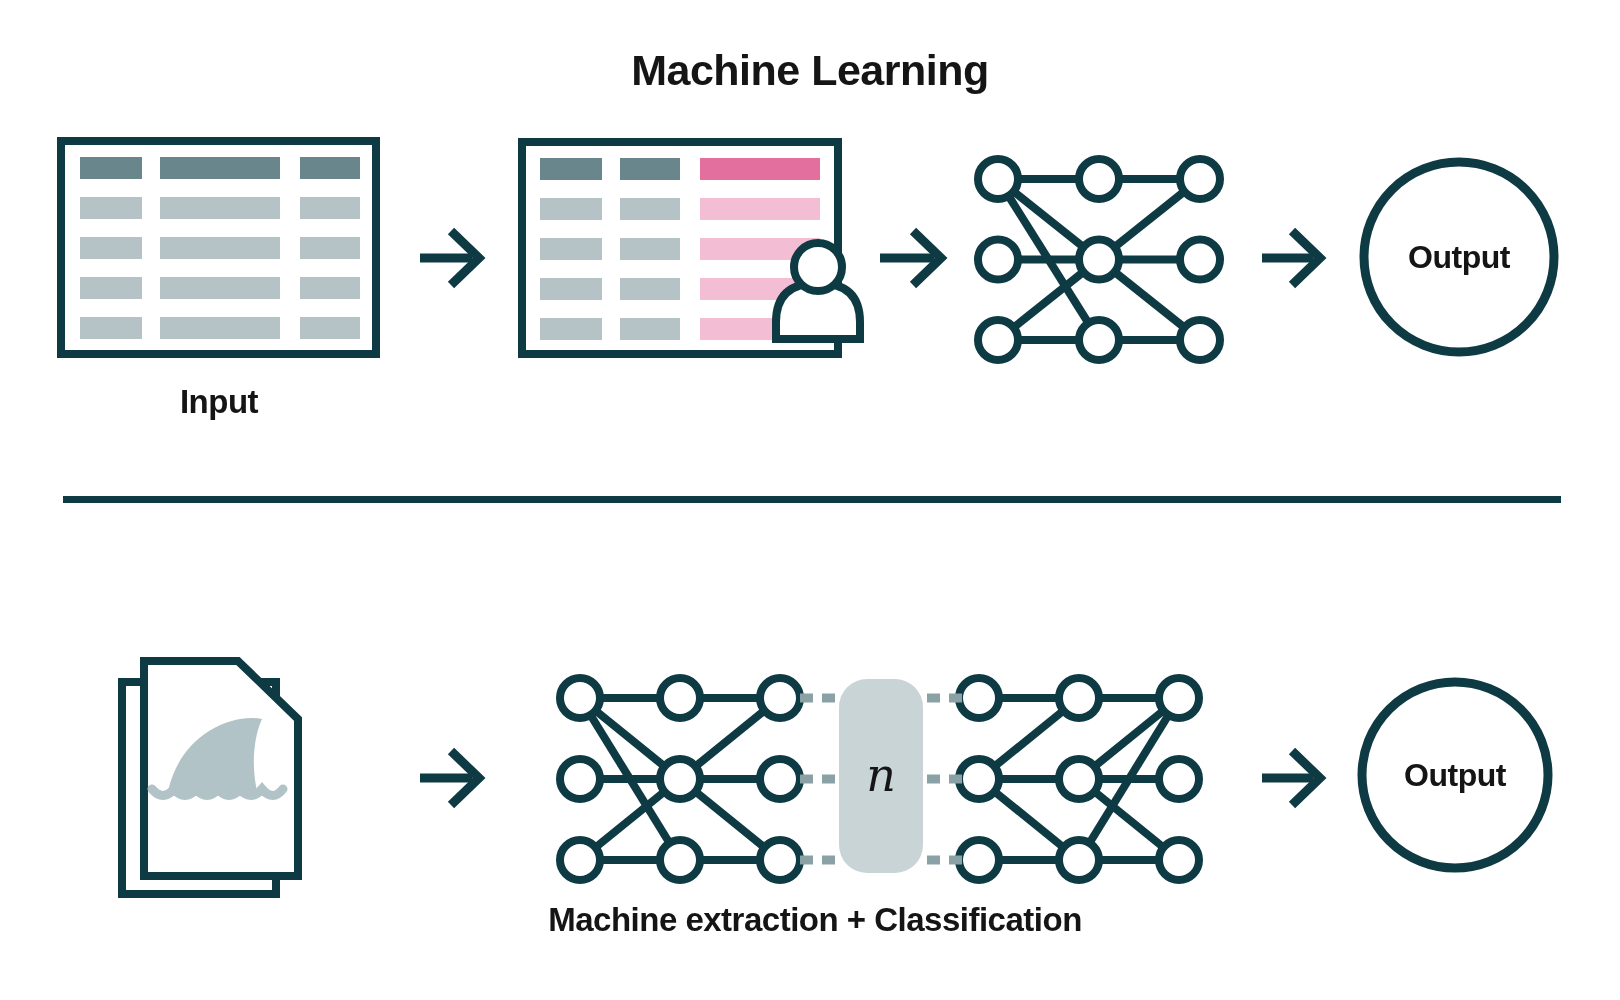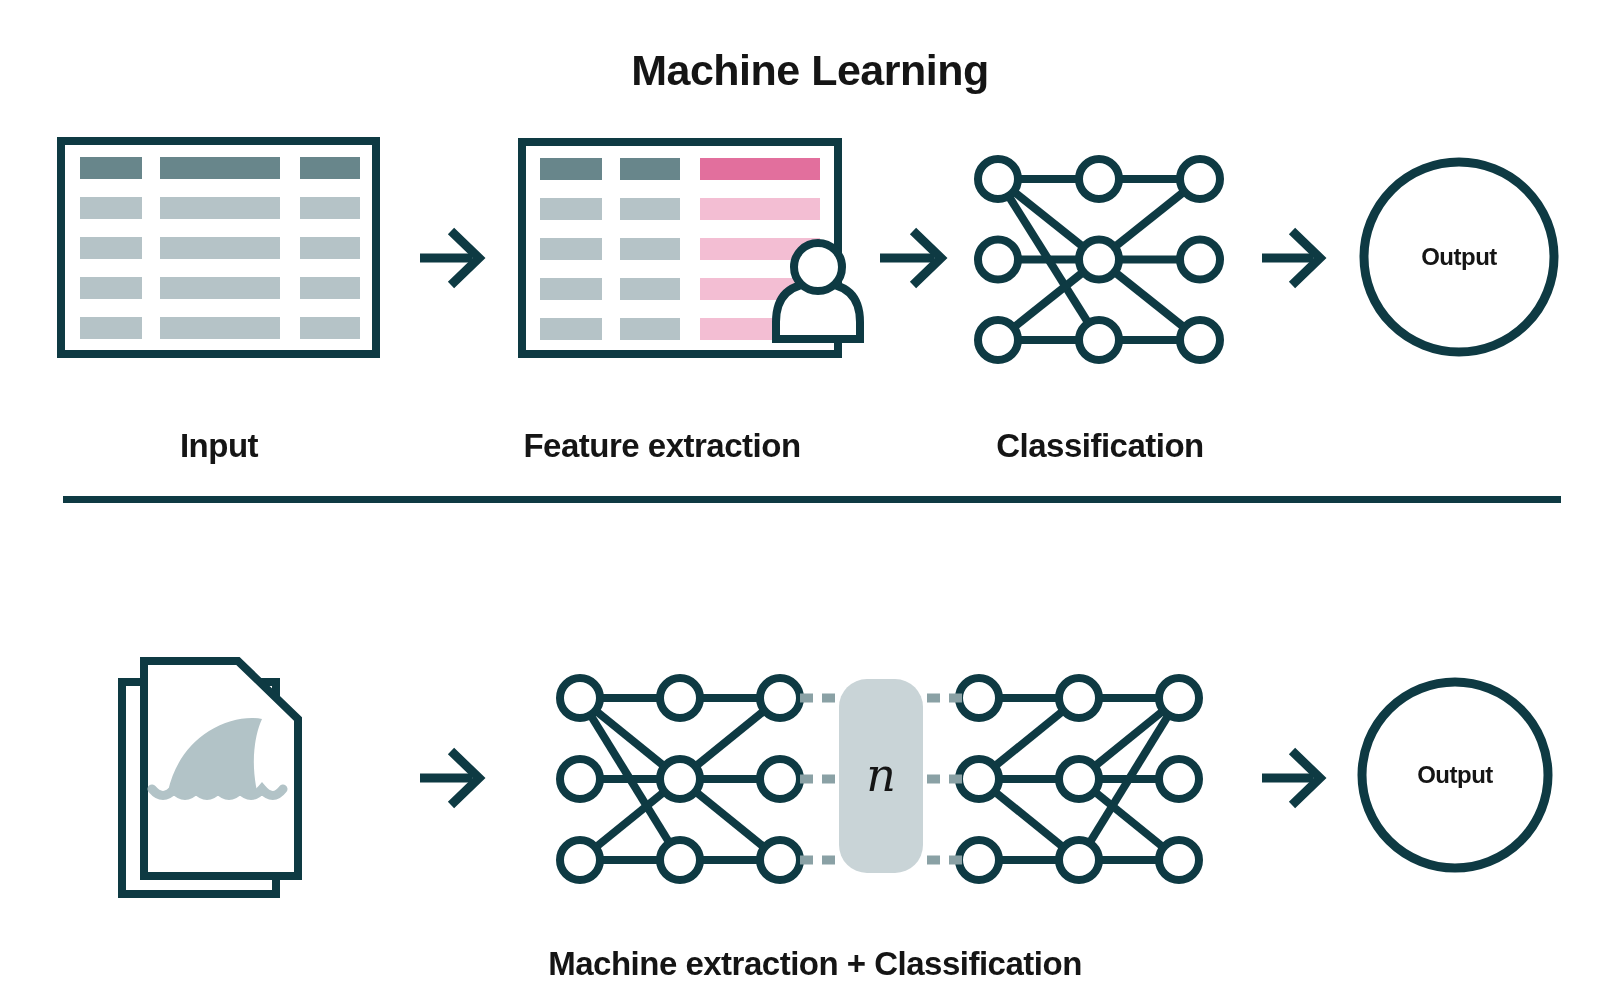--- a/index.html
+++ b/index.html
@@ -18,24 +18,23 @@
     white-space:nowrap;
     letter-spacing:-0.5px;
   }
   .title{
     left:0;right:0;text-align:center;
     font-size:43px;
   }
   .cap{
     font-size:33px;
     transform:translateX(-50%);
-    margin-top:44px;
   }
   .out{
-    font-size:24px;
+    font-size:32px;
     transform:translate(-50%,-50%);
   }
   .nsym{
     font-family:"DejaVu Serif", serif;
     font-style:italic;
     font-weight:400;
     font-size:46px;
     transform:translate(-50%,-54%);
     letter-spacing:0;
   }
@@ -162,22 +161,20 @@
       <circle cx="1455" cy="775" r="93" fill="#fff" stroke="#0e3a43" stroke-width="9"></circle>
       <rect x="122" y="682" width="154" height="212" fill="#fff" stroke="#0e3a43" stroke-width="8"></rect>
       <path d="M144 661 H238 L298 719 V876 H144 Z" fill="#fff" stroke="#0e3a43" stroke-width="8" stroke-linejoin="miter"></path>
       <path d="M152 789 q11 13 22 0 q11 13 22 0 q11 13 22 0 q11 13 22 0 q11 13 22 0 q11 13 21 0" fill="none" stroke="#b2c3c7" stroke-width="9" stroke-linecap="round"></path>
       <path d="M168 791 C174 765 188 744 209 731 C227 720 247 716 262 719 C254 737 251 763 257 791 Z" fill="#b2c3c7"></path>
     </svg>
 
   <div class="t title" style="top:46px">Machine Learning</div>
 
   <div class="t cap" style="left:219px;top:383px">Input</div>
-  <div class="t cap" style="left:662px;top:383px">Feature extraction</div>
-  <div class="t cap" style="left:1100px;top:383px">Classification</div>
   <div class="t out" style="left:1459px;top:257px">Output</div>
 
 
   <div class="t nsym" style="left:881px;top:777px">n</div>
 
   <div class="t cap" style="left:815px;top:901px">Machine extraction + Classification</div>
   <div class="t out" style="left:1455px;top:775px">Output</div>
 
 </div>
 

